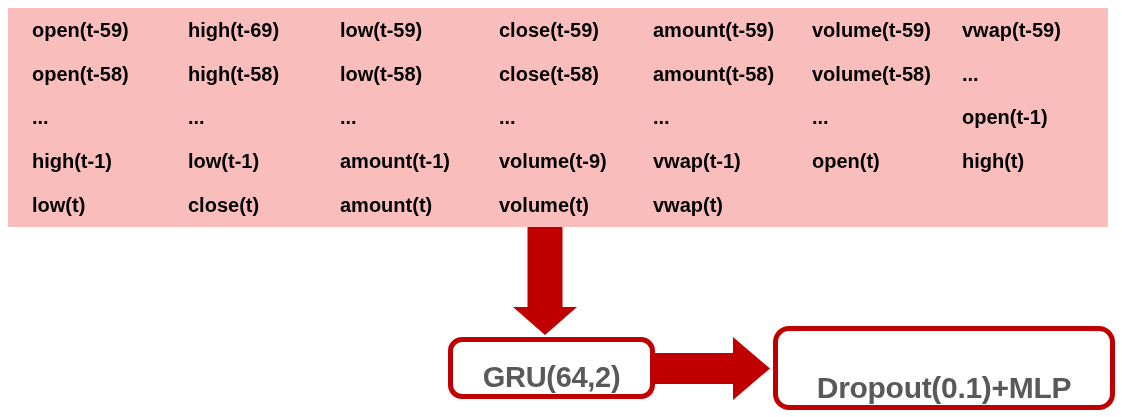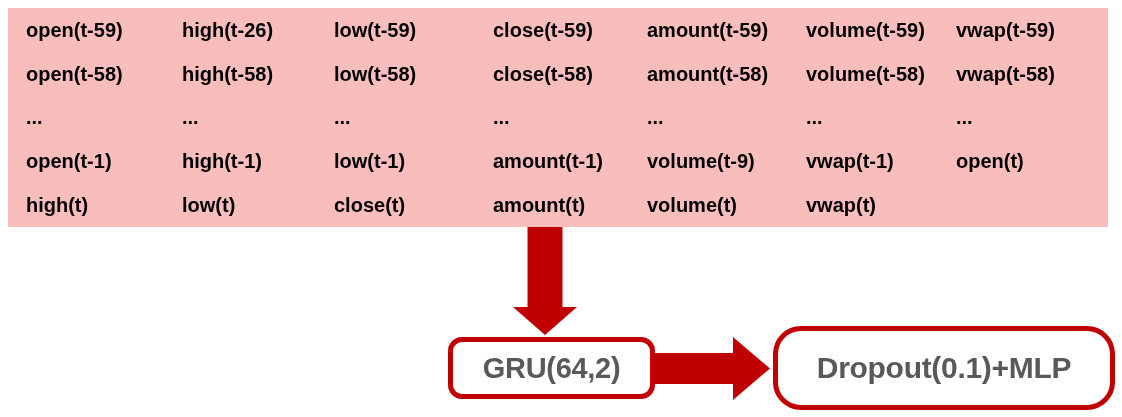--- a/index.html
+++ b/index.html
@@ -21,81 +21,80 @@
   }
   .feature-table {
     position: absolute;
     left: 8px; top: 8px;
     width: 1100px; height: 219px;
     background: var(--table-pink);
     display: grid;
     grid-template-columns: 156px 152px 159px 154px 159px 150px auto;
     grid-auto-rows: 1fr;
     align-items: center;
-    padding-left: 18px;
+    padding-left: 24px;
   }
   .cell {
     font-weight: bold;
     font-size: 20px;
     color: var(--table-text);
     white-space: nowrap;
     line-height: 1;
   }
   .arrow {
     position: absolute;
     color: var(--accent-red);
   }
   .arrow-down { left: 513px; top: 227px; }
   .arrow-right { left: 655px; top: 337px; }
   .node-box {
     position: absolute;
     background: #FFFFFF;
     border: 5px solid var(--accent-red);
     display: flex;
-    align-items: center;
+    align-items: flex-end;
     justify-content: center;
     font-weight: bold;
     color: var(--box-text);
     white-space: nowrap;
     letter-spacing: -0.3px;
   }
   .gru-box {
     left: 448px; top: 337px;
     width: 207px; height: 62px;
     border-radius: 14px;
     font-size: 29px;
   }
   .dropout-box {
     left: 773px; top: 326px;
     width: 342px; height: 84px;
-    border-radius: 28px;
+    border-radius: 16px;
     font-size: 30px;
   }
 </style>
 </head>
 <body>
 
 <div class="canvas">
 
   <div class="feature-table">
     <div class="cell">open(t-59)</div>
-    <div class="cell">high(t-26)</div>
+    <div class="cell">high(t-69)</div>
     <div class="cell">low(t-59)</div>
     <div class="cell">close(t-59)</div>
     <div class="cell">amount(t-59)</div>
     <div class="cell">volume(t-59)</div>
     <div class="cell">vwap(t-59)</div>
 
     <div class="cell">open(t-58)</div>
     <div class="cell">high(t-58)</div>
     <div class="cell">low(t-58)</div>
     <div class="cell">close(t-58)</div>
     <div class="cell">amount(t-58)</div>
     <div class="cell">volume(t-58)</div>
-    <div class="cell">vwap(t-58)</div>
 
     <div class="cell">...</div>
     <div class="cell">...</div>
     <div class="cell">...</div>
     <div class="cell">...</div>
     <div class="cell">...</div>
     <div class="cell">...</div>
     <div class="cell">...</div>
 
     <div class="cell">open(t-1)</div>

